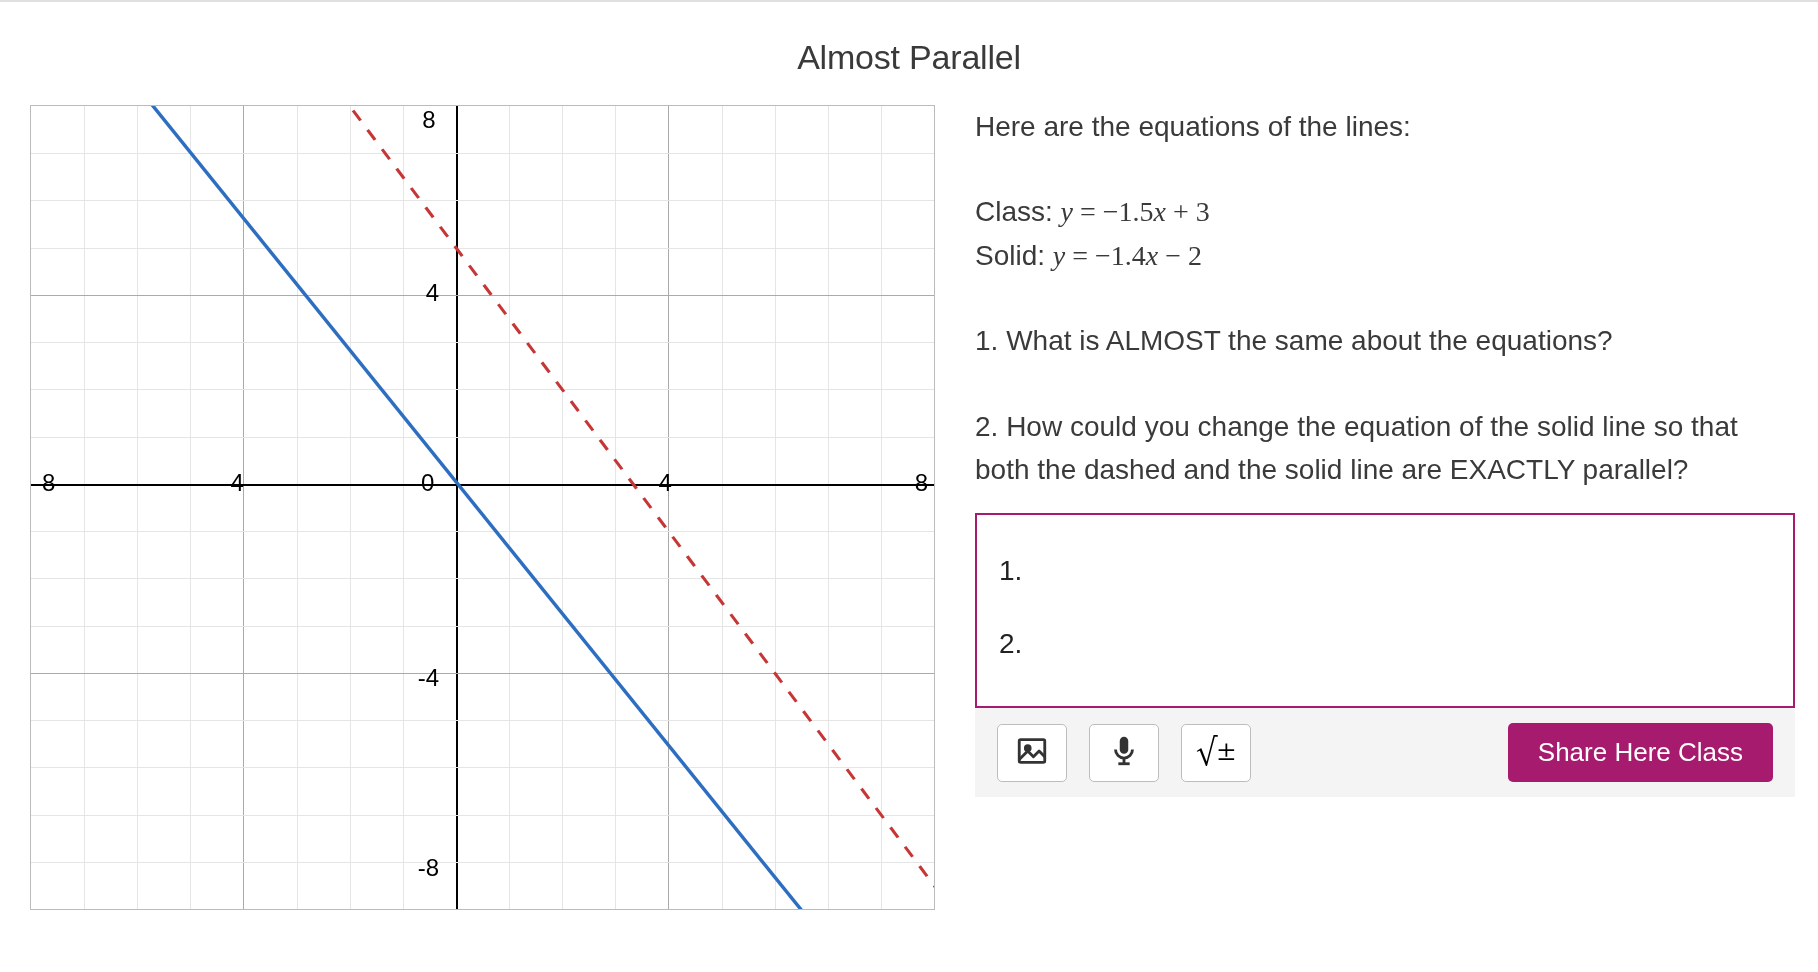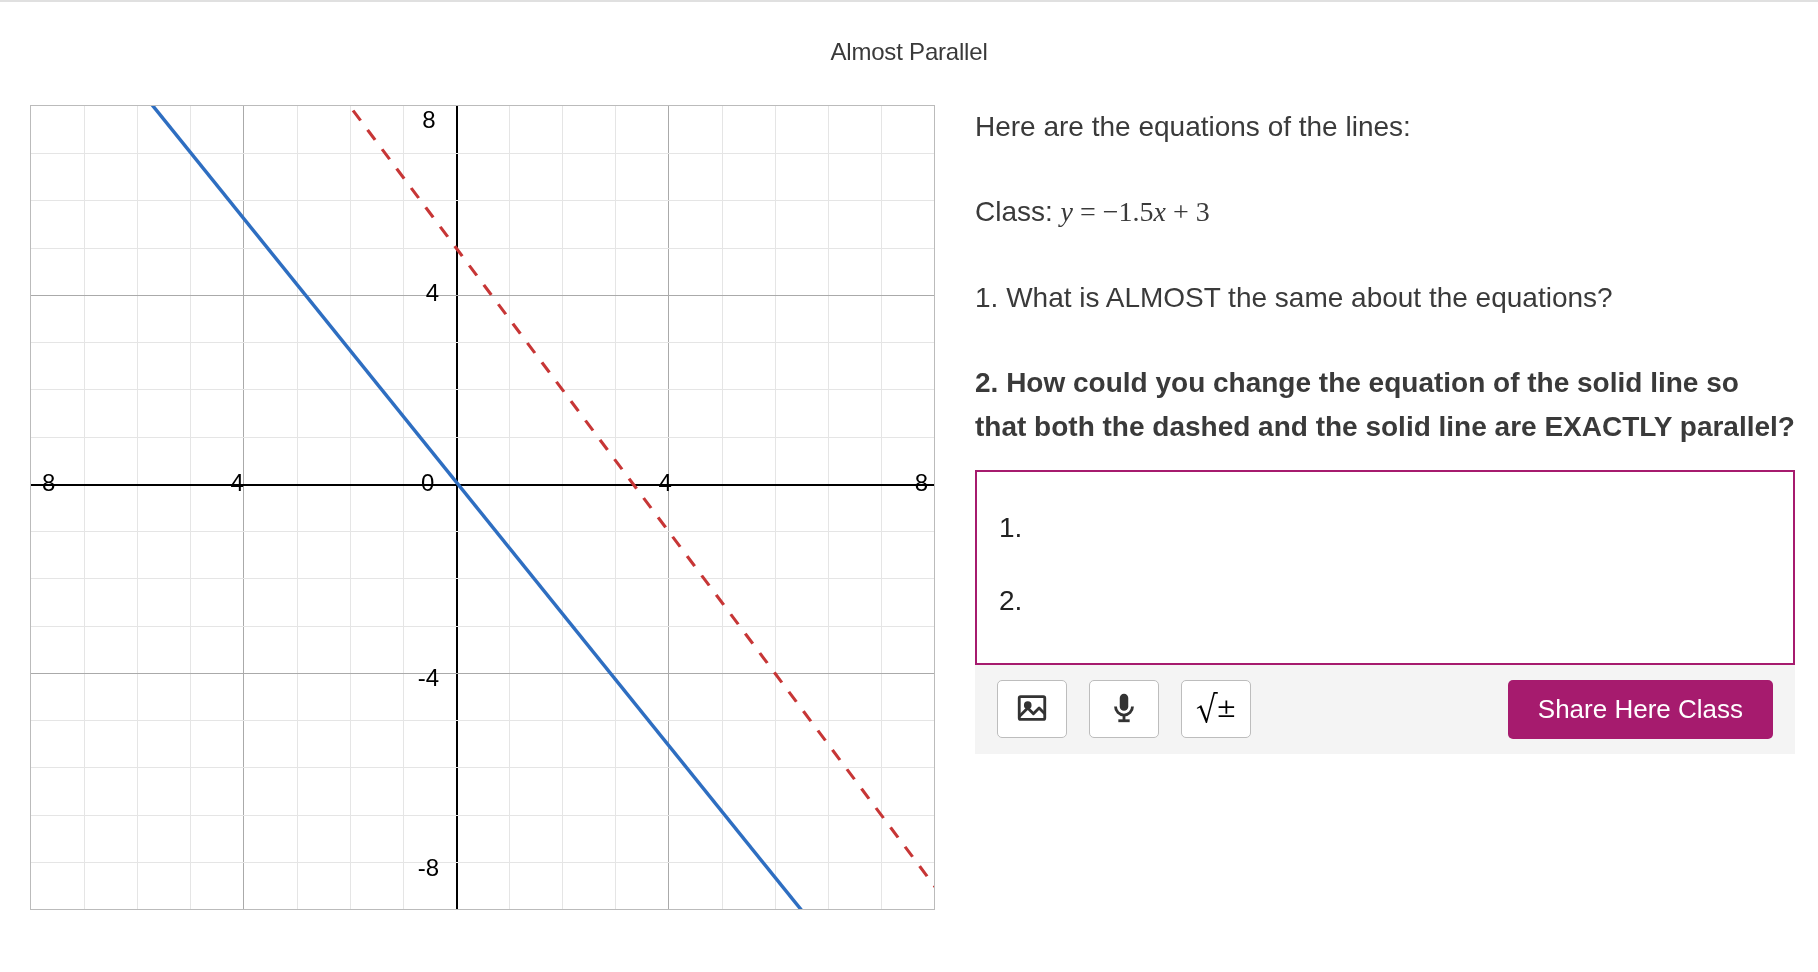--- a/index.html
+++ b/index.html
@@ -23,21 +23,21 @@
       right: 0;
       height: 2px;
       background: #e0e0e0;
     }
     .title {
       position: absolute;
       top: 38px;
       left: 0;
       right: 0;
       text-align: center;
-      font-size: 24px;
+      font-size: 34px;
       font-weight: 400;
       color: #3a3a3a;
       letter-spacing: -0.2px;
     }
     .graph-container {
       position: absolute;
       top: 105px;
       left: 30px;
       width: 905px;
       height: 805px;
@@ -233,23 +233,26 @@
     <div class="tick-label" style="left:45.2%; top:93.2%; transform:translateX(-100%);">-8</div>
   </div>
 </div>
 
 <div class="content-right">
   <p class="para">Here are the equations of the lines:</p>
   <div class="eq-block">
     <span class="eq-line">
       <span>Class: </span><span class="math"><span>y</span> <span class="op">=</span> <span class="op">−</span><span class="op">1.5</span><span>x</span> <span class="op">+</span> <span class="op">3</span></span>
     </span>
+    <span class="eq-line">
+      <span>Solid: </span><span class="math"><span>y</span> <span class="op">=</span> <span class="op">−</span><span class="op">1.4</span><span>x</span> <span class="op">−</span> <span class="op">2</span></span>
+    </span>
   </div>
   <p class="para">1. What is ALMOST the same about the equations?</p>
-  <p class="para" style="margin-bottom:22px;font-weight:bold;">2. How could you change the equation of the solid line so that both the dashed and the solid line are EXACTLY parallel?</p>
+  <p class="para" style="margin-bottom:22px;">2. How could you change the equation of the solid line so that both the dashed and the solid line are EXACTLY parallel?</p>
 
   <div class="answer-box">
     <div>1.</div>
     <div>2.</div>
   </div>
 
   <div class="toolbar">
     <button class="tool-btn">
       <span class="icon-img">
         <svg viewBox="0 0 24 24" fill="none" stroke="#333" stroke-width="2">

